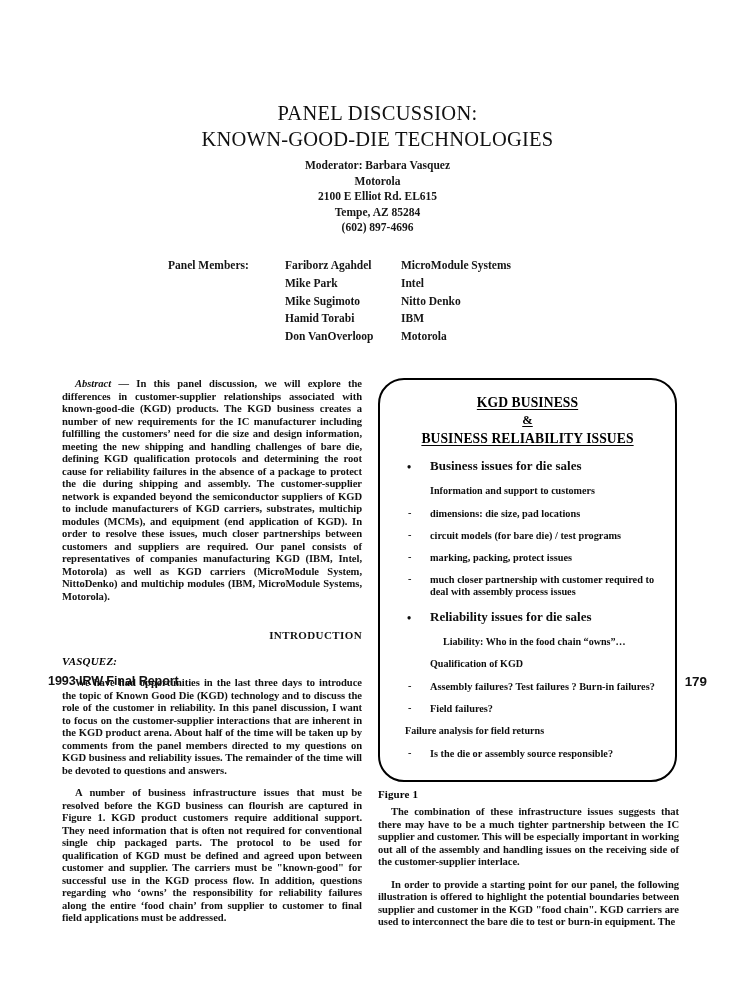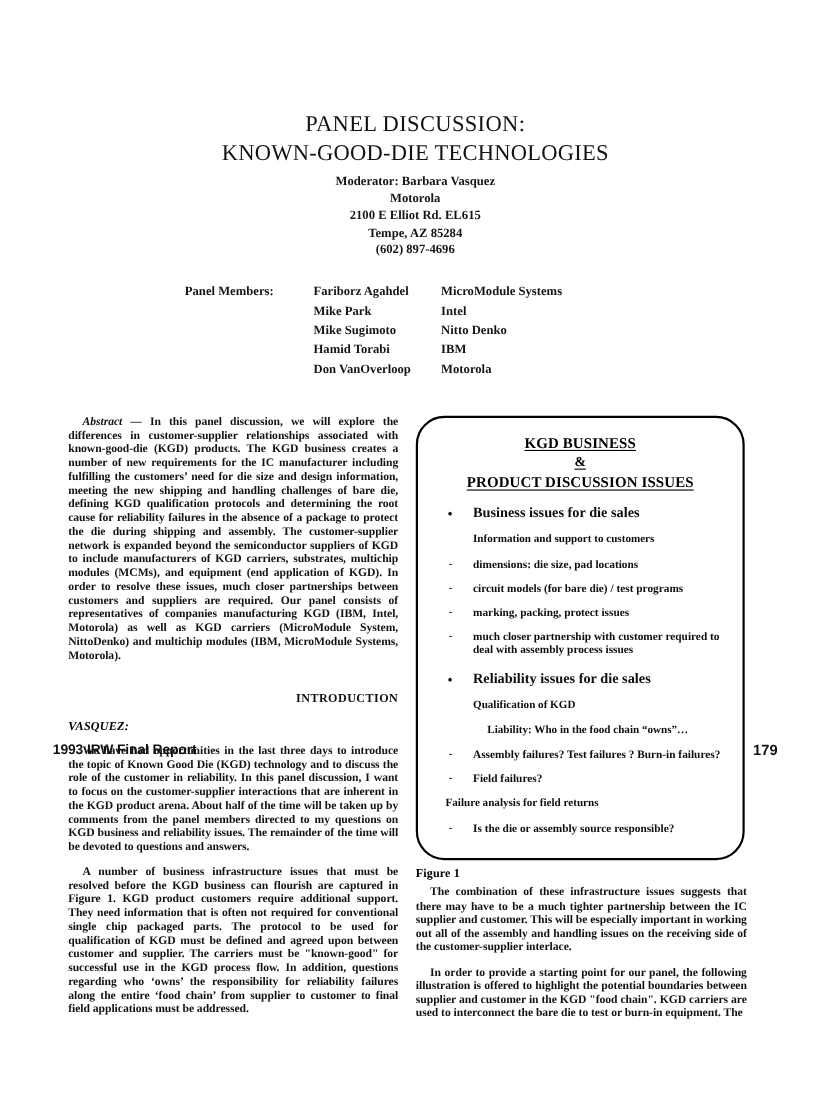--- a/index.html
+++ b/index.html
@@ -302,21 +302,21 @@
     <p class="body">We have had opportunities in the last three days to introduce the topic of Known Good Die (KGD) technology and to discuss the role of the customer in reliability. In this panel discussion, I want to focus on the customer-supplier interactions that are inherent in the KGD product arena. About half of the time will be taken up by comments from the panel members directed to my questions on KGD business and reliability issues. The remainder of the time will be devoted to questions and answers.</p>
     <p class="body">A number of business infrastructure issues that must be resolved before the KGD business can flourish are captured in Figure 1. KGD product customers require additional support. They need information that is often not required for conventional single chip packaged parts. The protocol to be used for qualification of KGD must be defined and agreed upon between customer and supplier. The carriers must be "known-good"  for successful use in the KGD process flow. In addition, questions regarding who ‘owns’ the responsibility for reliability failures along the entire ‘food chain’ from supplier to customer to final field applications must be addressed.</p>
   </div>
 
   <div class="col-right">
 
     <div class="figure-box">
       <div class="fig-title">
         <span class="u">KGD BUSINESS</span>
         <span class="amp u">&amp;</span>
-        <span class="u">PRODUCT DISCUSSION ISSUES</span>
+        <span class="u">BUSINESS RELIABILITY ISSUES</span>
       </div>
 
       <div class="fig-list">
         <div class="fig-row lvl1">
           <span class="mk">•</span>
           <span>Business issues for die sales</span>
         </div>
         <div class="fig-row plain">
           <span class="mk"></span>
           <span>Information and support to customers</span>
@@ -334,28 +334,28 @@
           <span>marking, packing, protect issues</span>
         </div>
         <div class="fig-row dash">
           <span class="mk">-</span>
           <span>much closer partnership with customer required to deal with assembly process issues</span>
         </div>
         <div class="fig-row lvl1">
           <span class="mk">•</span>
           <span>Reliability issues for die sales</span>
         </div>
+        <div class="fig-row plain2">
+          <span class="mk"></span>
+          <span>Liability: Who in the food chain “owns”…</span>
+        </div>
         <div class="fig-row plain">
           <span class="mk"></span>
           <span>Qualification of KGD</span>
         </div>
-        <div class="fig-row plain2">
-          <span class="mk"></span>
-          <span>Liability: Who in the food chain “owns”…</span>
-        </div>
         <div class="fig-row dash">
           <span class="mk">-</span>
           <span>Assembly failures? Test failures ? Burn-in failures?</span>
         </div>
         <div class="fig-row dash">
           <span class="mk">-</span>
           <span>Field failures?</span>
         </div>
         <div class="fig-row plainleft">
           <span class="mk"></span>

